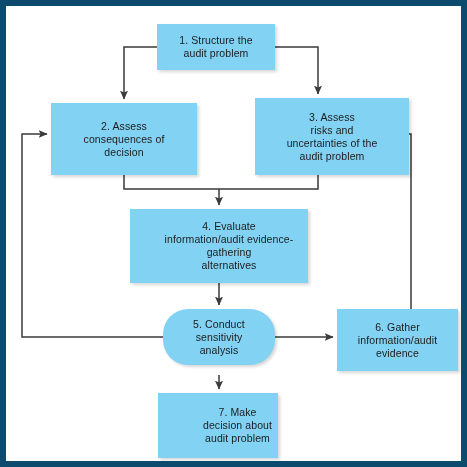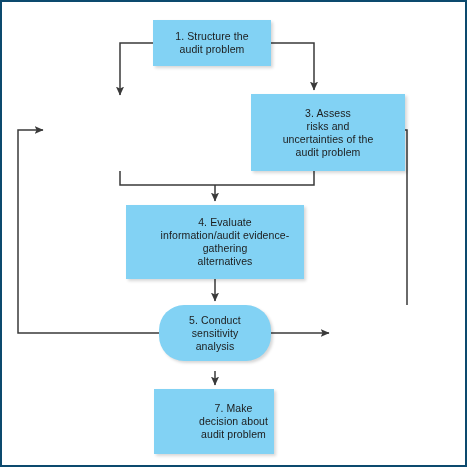--- a/index.html
+++ b/index.html
@@ -6,21 +6,21 @@
     margin: 0;
     padding: 0;
     background: #ffffff;
   }
   #page {
     position: relative;
     width: 467px;
     height: 467px;
     background: #ffffff;
     box-sizing: border-box;
-    border: 2px solid #0c4a6e;
+    border: 6px solid #0c4a6e;
     overflow: hidden;
     font-family: "Liberation Sans", sans-serif;
   }
   #connector-layer {
     position: absolute;
     left: 0;
     top: 0;
     width: 467px;
     height: 467px;
   }
@@ -86,20 +86,25 @@
 
       <path d="M405,303 L405,128 L384,128" marker-end="url(#arrowhead)"></path>
     </g>
   </svg>
 
   <div class="node" id="node-1">
     <span class="node-label">1. Structure the
 audit problem</span>
   </div>
 
+  <div class="node" id="node-2">
+    <span class="node-label">2. Assess
+consequences of
+decision</span>
+  </div>
 
   <div class="node" id="node-3">
     <span class="node-label">3. Assess
 risks and
 uncertainties of the
 audit problem</span>
   </div>
 
   <div class="node" id="node-4">
     <span class="node-label">4. Evaluate
@@ -107,20 +112,25 @@
 gathering
 alternatives</span>
   </div>
 
   <div class="node" id="node-5">
     <span class="node-label">5. Conduct
 sensitivity
 analysis</span>
   </div>
 
+  <div class="node" id="node-6">
+    <span class="node-label">6. Gather
+information/audit
+evidence</span>
+  </div>
 
   <div class="node" id="node-7">
     <span class="node-label">7. Make
 decision about
 audit problem</span>
   </div>
 
 </div>
 
 </body></html>

